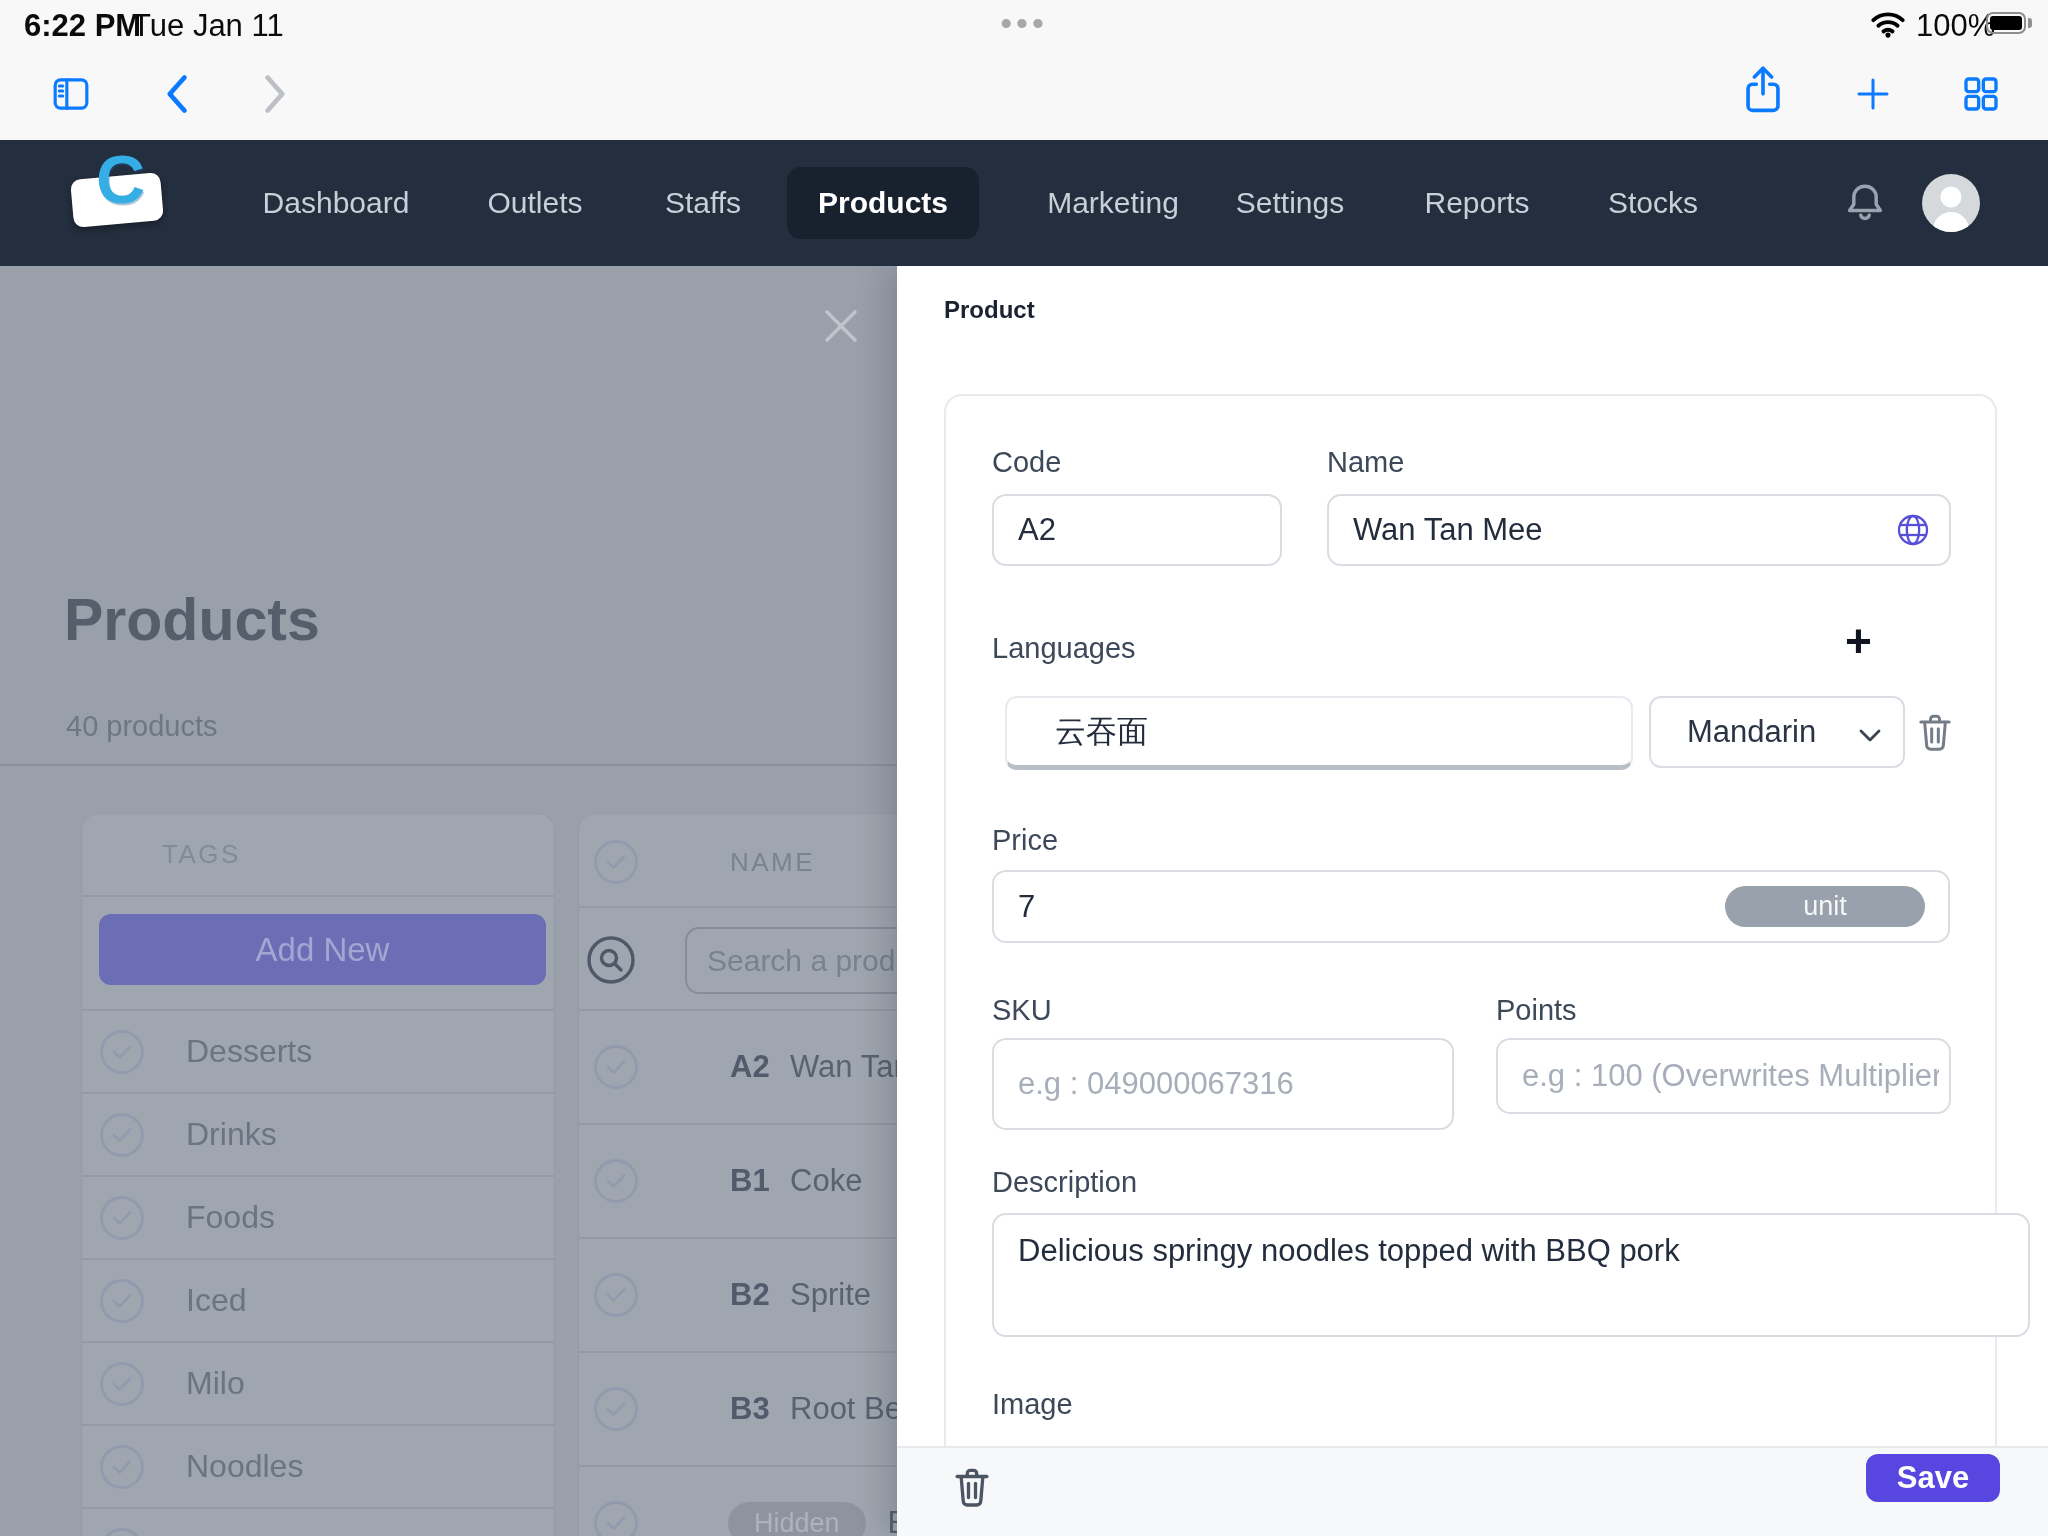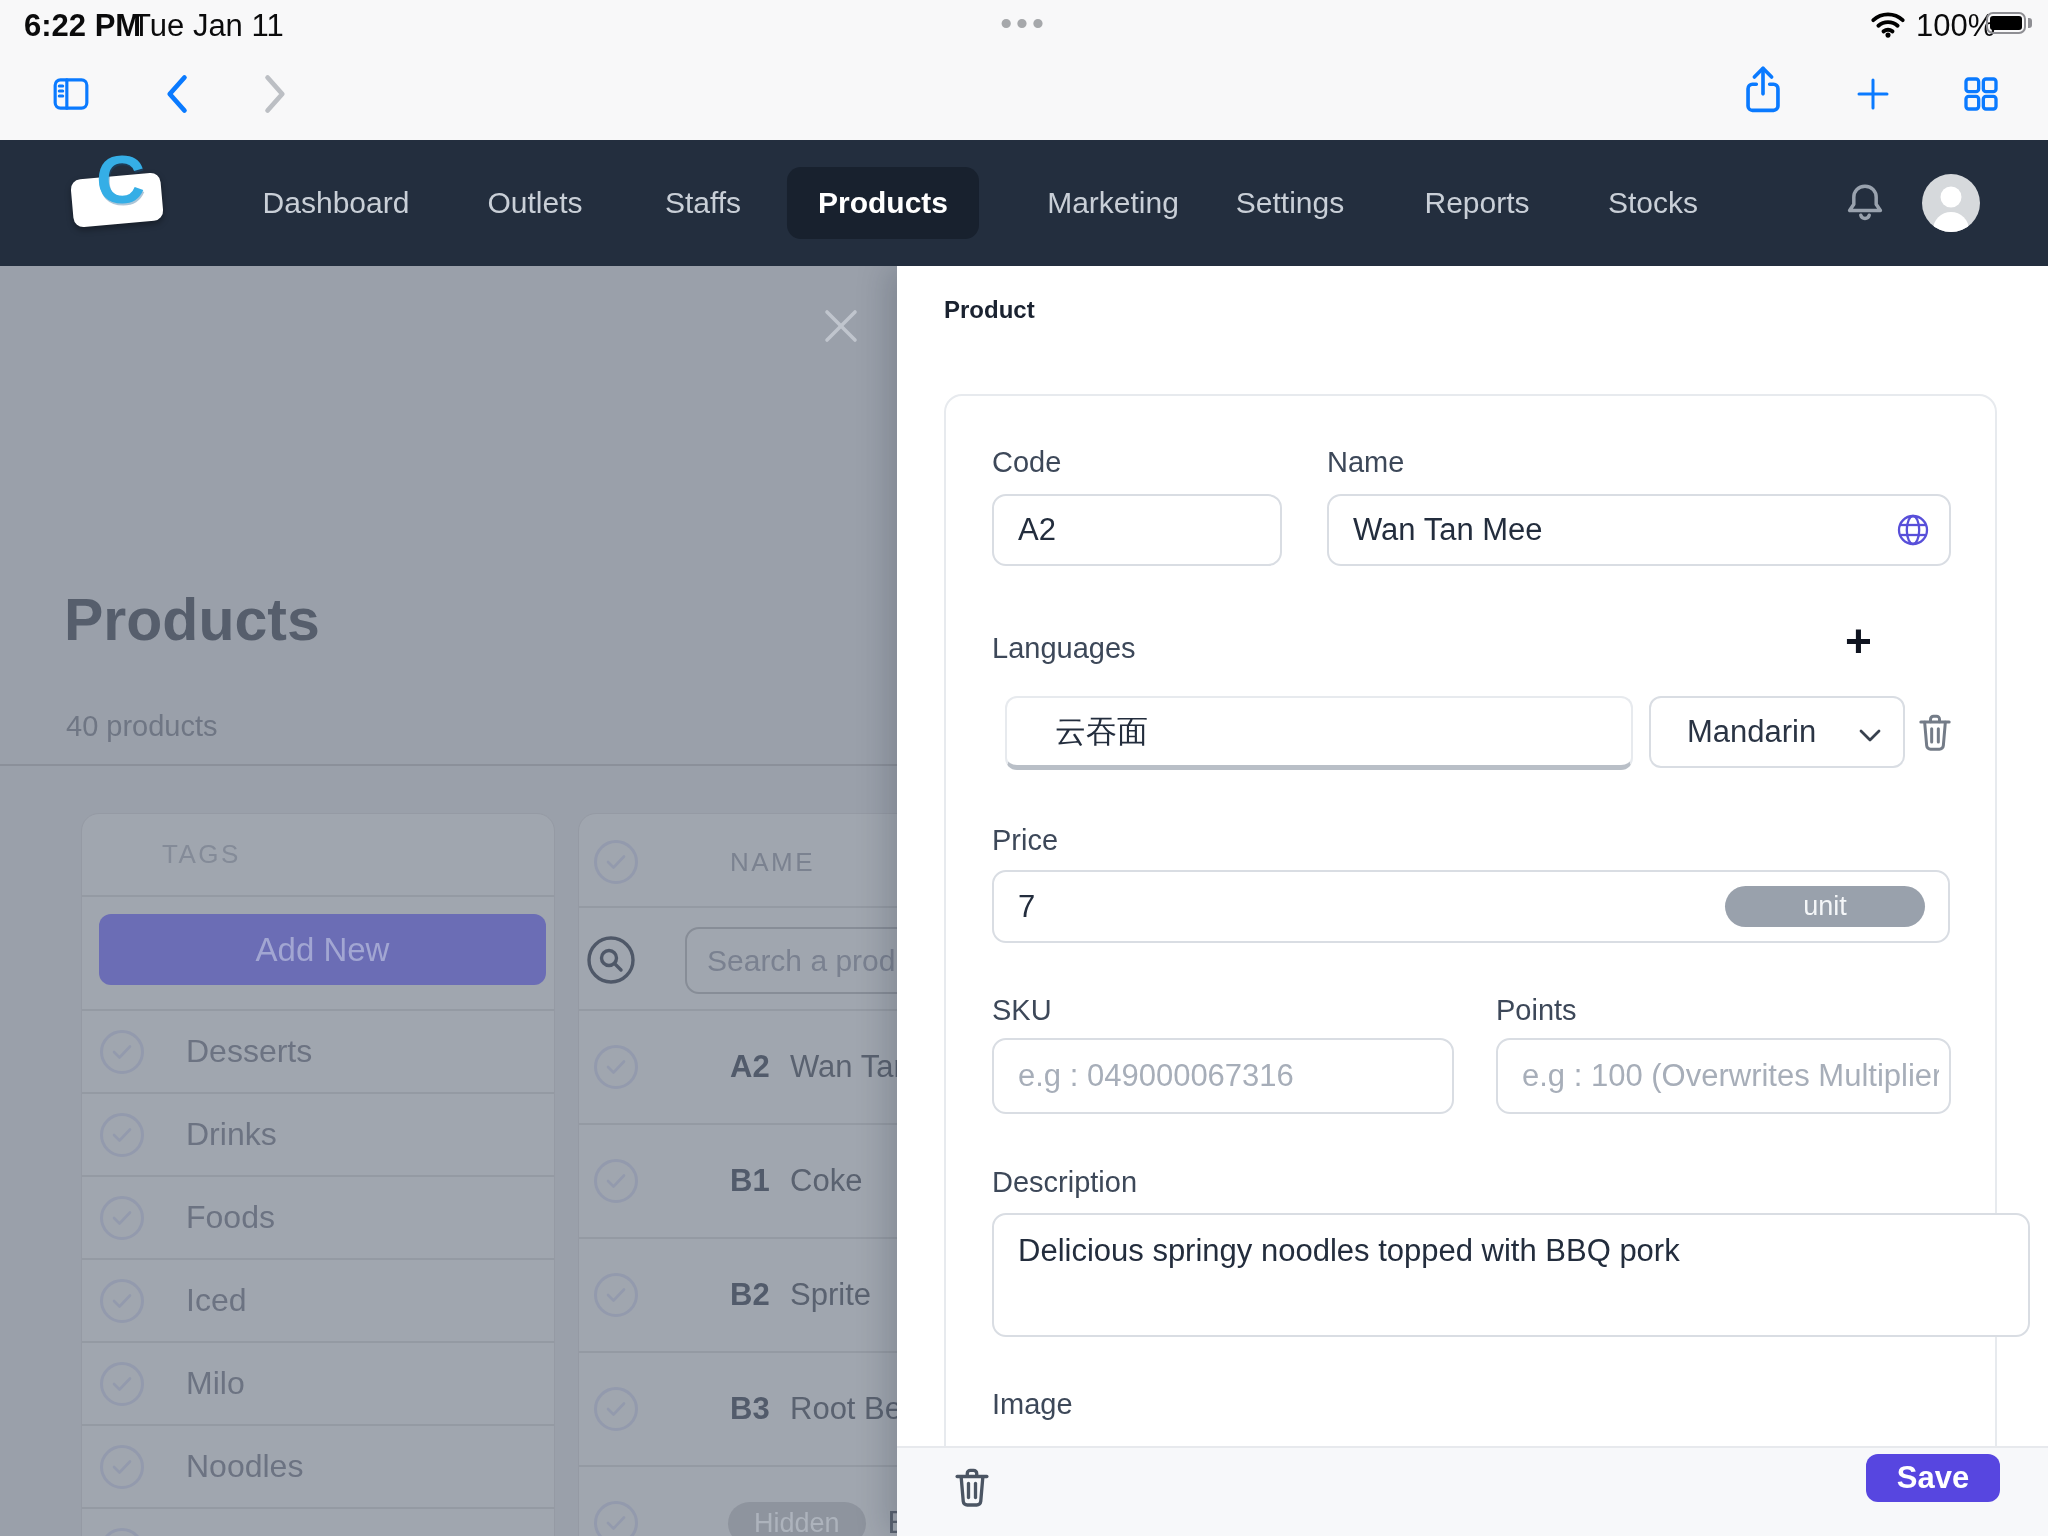--- a/index.html
+++ b/index.html
@@ -366,21 +366,21 @@
       </svg>
     </span>
 
     <span class="flabel" style="left:95px;top:558px;">Price</span>
     <div style="position:absolute;left:95px;top:604px;width:958px;height:73px;">
       <input class="inp" style="left: 0px; top: 0px; width: 958px; height: 73px; padding-right: 250px;" value="7">
       <span class="unitpill">unit</span>
     </div>
 
     <span class="flabel" style="left:95px;top:728px;">SKU</span>
-    <input class="inp" style="left: 95px; top: 772px; width: 462px; height: 76px;" placeholder="e.g : 049000067316">
+    <input class="inp" style="left: 95px; top: 772px; width: 462px; height: 92px;" placeholder="e.g : 049000067316">
 
     <span class="flabel" style="left:599px;top:728px;">Points</span>
     <input class="inp" style="left: 599px; top: 772px; width: 455px; height: 76px; padding-right: 10px;" placeholder="e.g : 100 (Overwrites Multiplier P">
 
     <span class="flabel" style="left:95px;top:900px;">Description</span>
     <textarea class="dtextarea" style="">Delicious springy noodles topped with BBQ pork</textarea>
 
     <span class="flabel" style="left:95px;top:1122px;">Image</span>
 
     <div class="dbottom">

